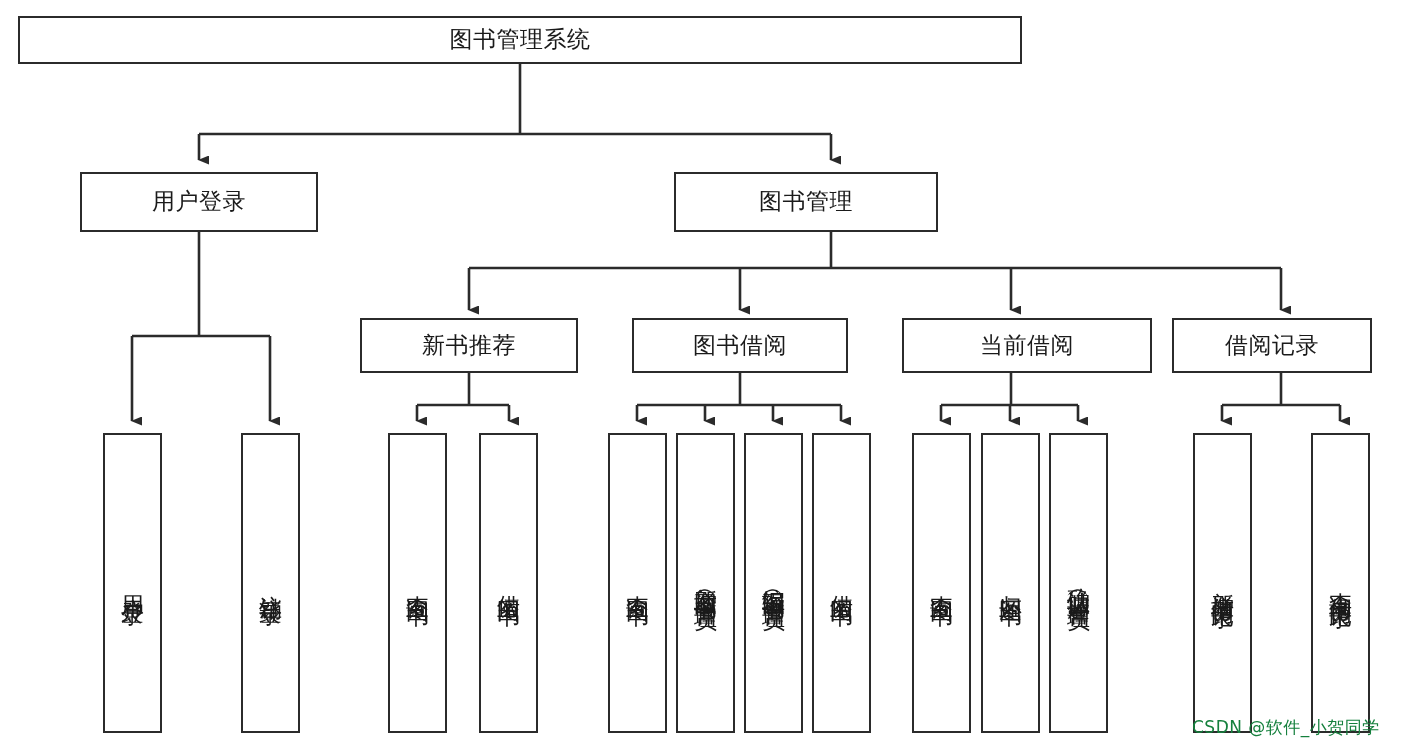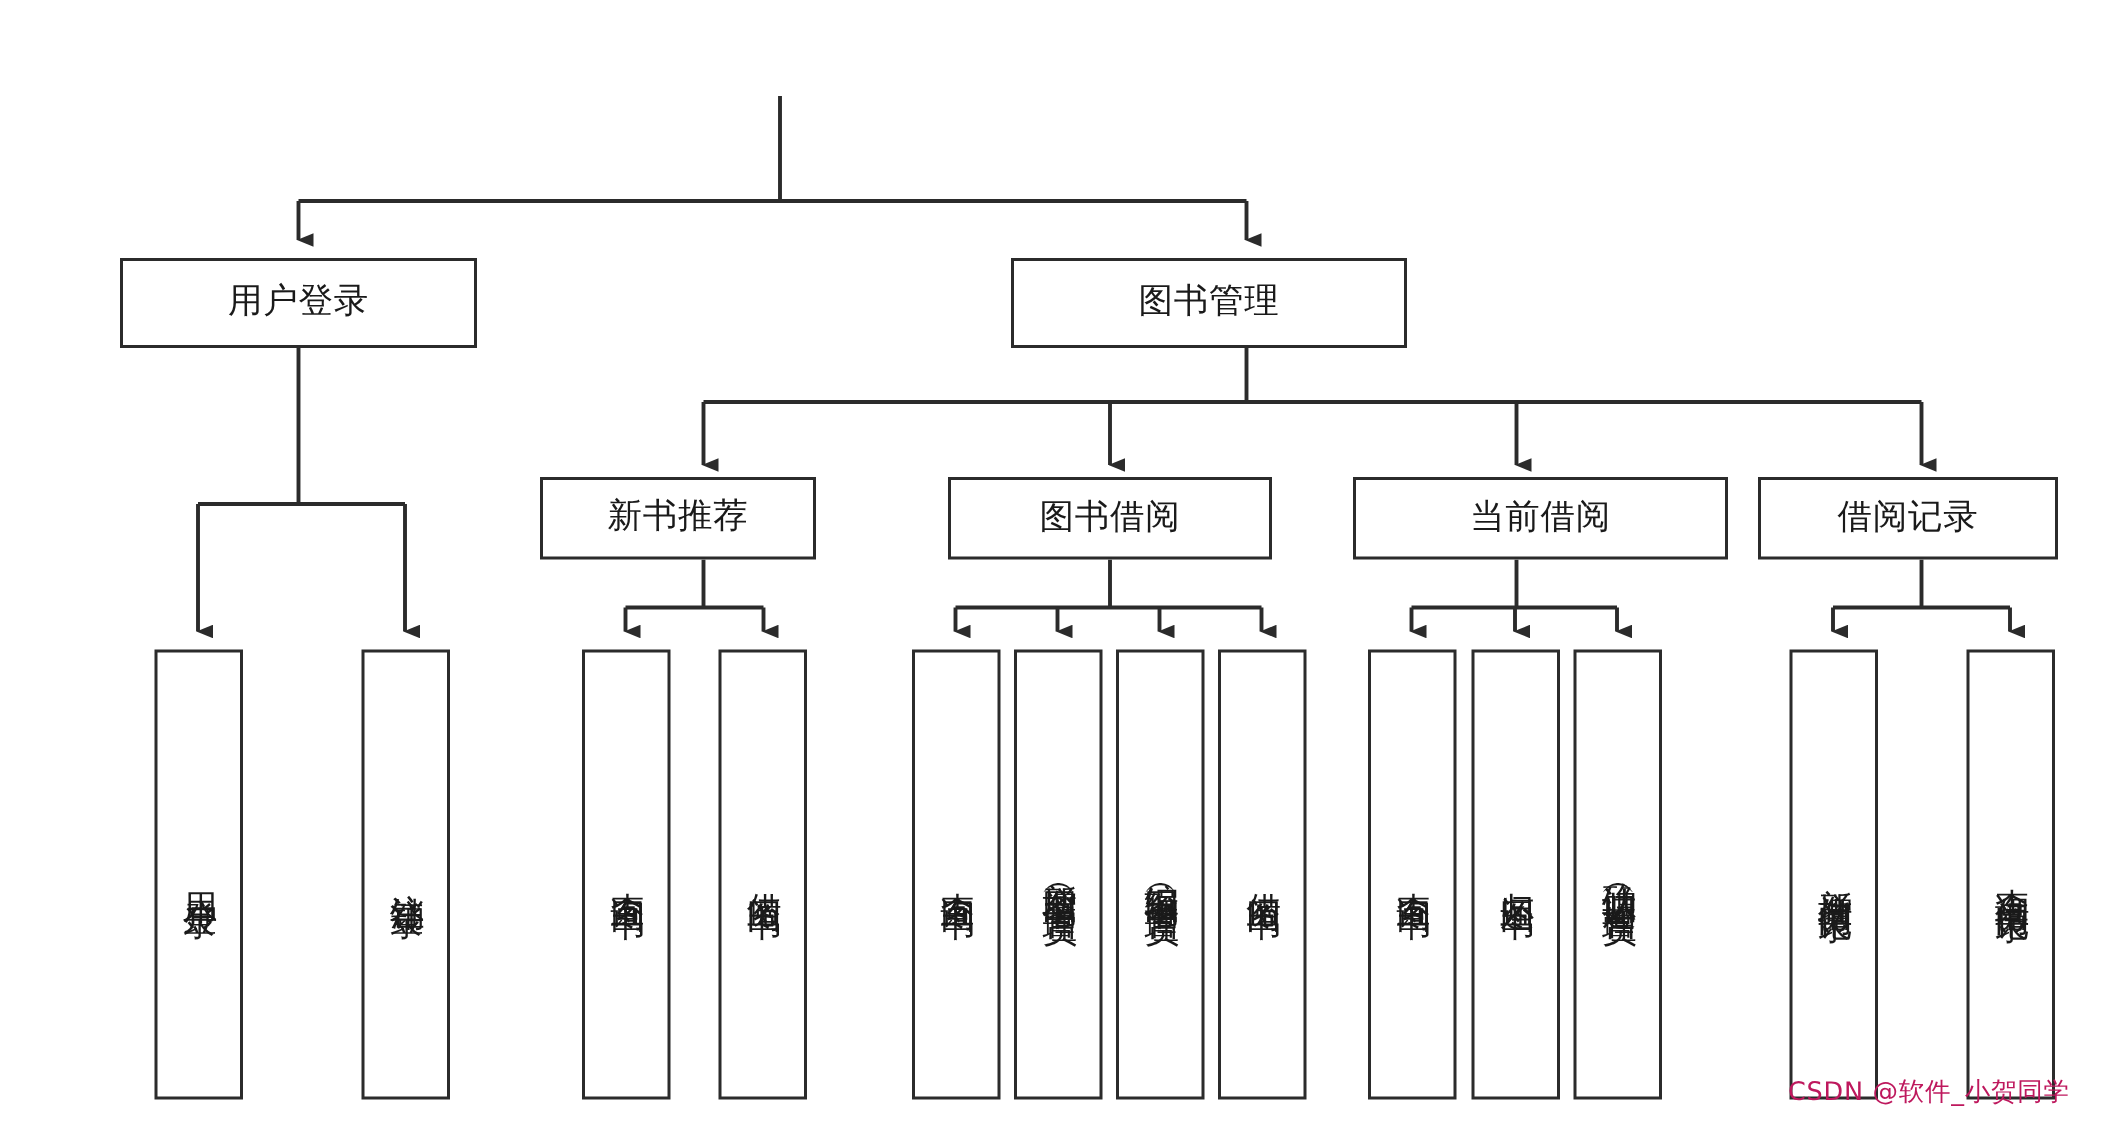--- a/index.html
+++ b/index.html
@@ -48,21 +48,21 @@
     color: #1a1a1a;
     writing-mode: vertical-rl;
     text-orientation: upright;
     letter-spacing: 3px;
     line-height: 1;
     white-space: nowrap;
   }
   .watermark {
     position: absolute;
     font-size: 17px;
-    color: #be185d;
+    color: #15803d;
     white-space: nowrap;
     letter-spacing: 0.5px;
     pointer-events: none;
   }
 </style>
 </head>
 <body>
 
 <div id="diagram-root">
 
@@ -109,30 +109,33 @@
       <path d="M 1010 405 L 1010 421" marker-end="url(#arrowhead)"></path>
       <path d="M 1078 405 L 1078 421" marker-end="url(#arrowhead)"></path>
 
       <path d="M 1281 373 L 1281 405"></path>
       <path d="M 1222 405 L 1340 405"></path>
       <path d="M 1222 405 L 1222 421" marker-end="url(#arrowhead)"></path>
       <path d="M 1340 405 L 1340 421" marker-end="url(#arrowhead)"></path>
     </g>
   </svg>
 
+  <div class="node-box" style="left:18px; top:16px; width:1004px; height:48px;">
+    <span class="node-label-h">图书管理系统</span>
+  </div>
 
   <div class="node-box" style="left:80px; top:172px; width:238px; height:60px;">
     <span class="node-label-h">用户登录</span>
   </div>
 
   <div class="node-box" style="left:674px; top:172px; width:264px; height:60px;">
     <span class="node-label-h">图书管理</span>
   </div>
 
-  <div class="node-box" style="left:360px; top:318px; width:184px; height:55px;font-family:Liberation Mono, monospace;">
+  <div class="node-box" style="left:360px; top:318px; width:218px; height:55px;">
     <span class="node-label-h">新书推荐</span>
   </div>
 
   <div class="node-box" style="left:632px; top:318px; width:216px; height:55px;justify-content:center;">
     <span class="node-label-h">图书借阅</span>
   </div>
 
   <div class="node-box" style="left:902px; top:318px; width:250px; height:55px;">
     <span class="node-label-h">当前借阅</span>
   </div>

